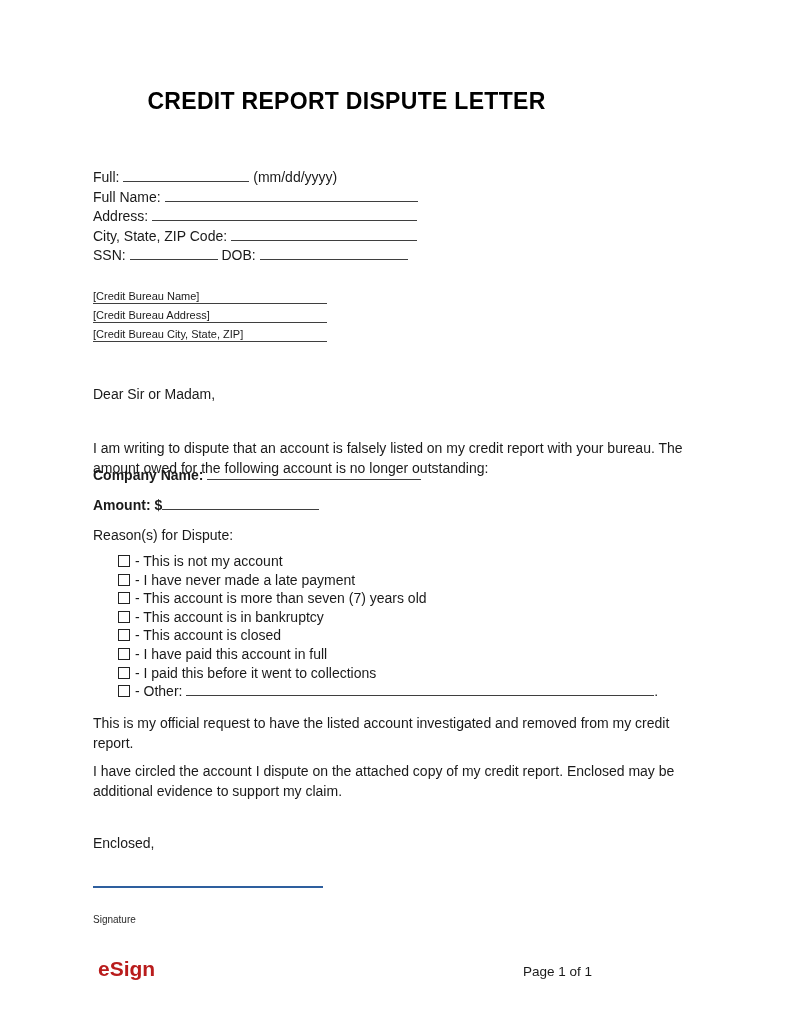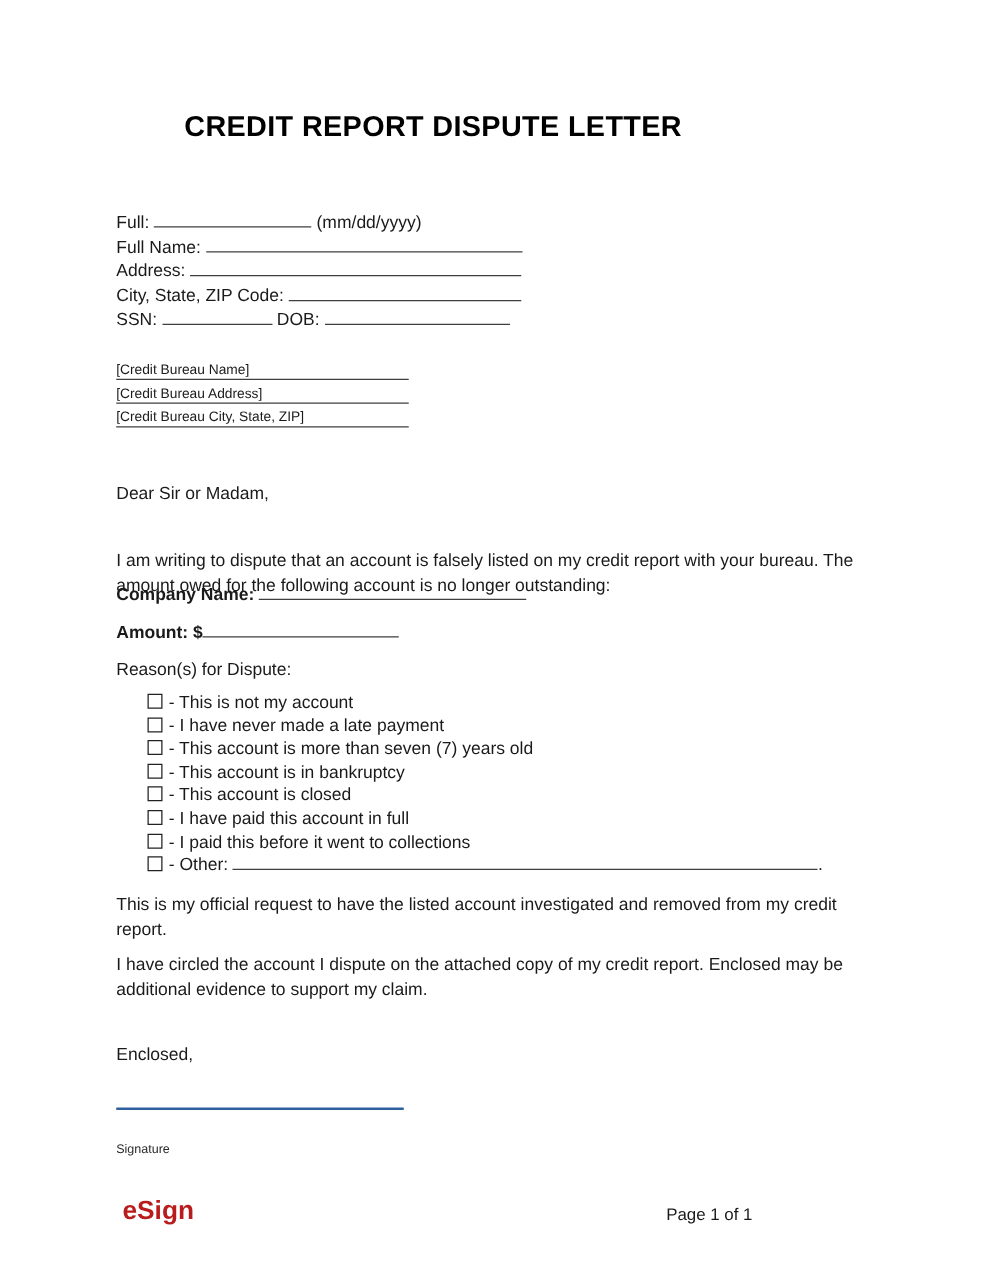--- a/index.html
+++ b/index.html
@@ -55,21 +55,21 @@
   .sig-line {
     position:absolute; left:93px; top:886px;
     width:230px; height:2px;
   }
   .sig-caption { top:890px; font-size:10px; line-height:12px; color:#2b2b2b;margin-top:24px; }
   .footer-brand {
     position:absolute; left:98px; top:957px;
     font-size:21px; font-weight:bold; color:#b91c1c;
   }
   .footer-page {
-    position:absolute; right:91px; top:964px;
+    position:absolute; right:101px; top:964px;
     font-size:13.5px; color:#1a1a1a;
   }
 </style>
 </head>
 <body>
 
 <div class="page">
 
   <div class="title">CREDIT REPORT DISPUTE LETTER</div>
 

